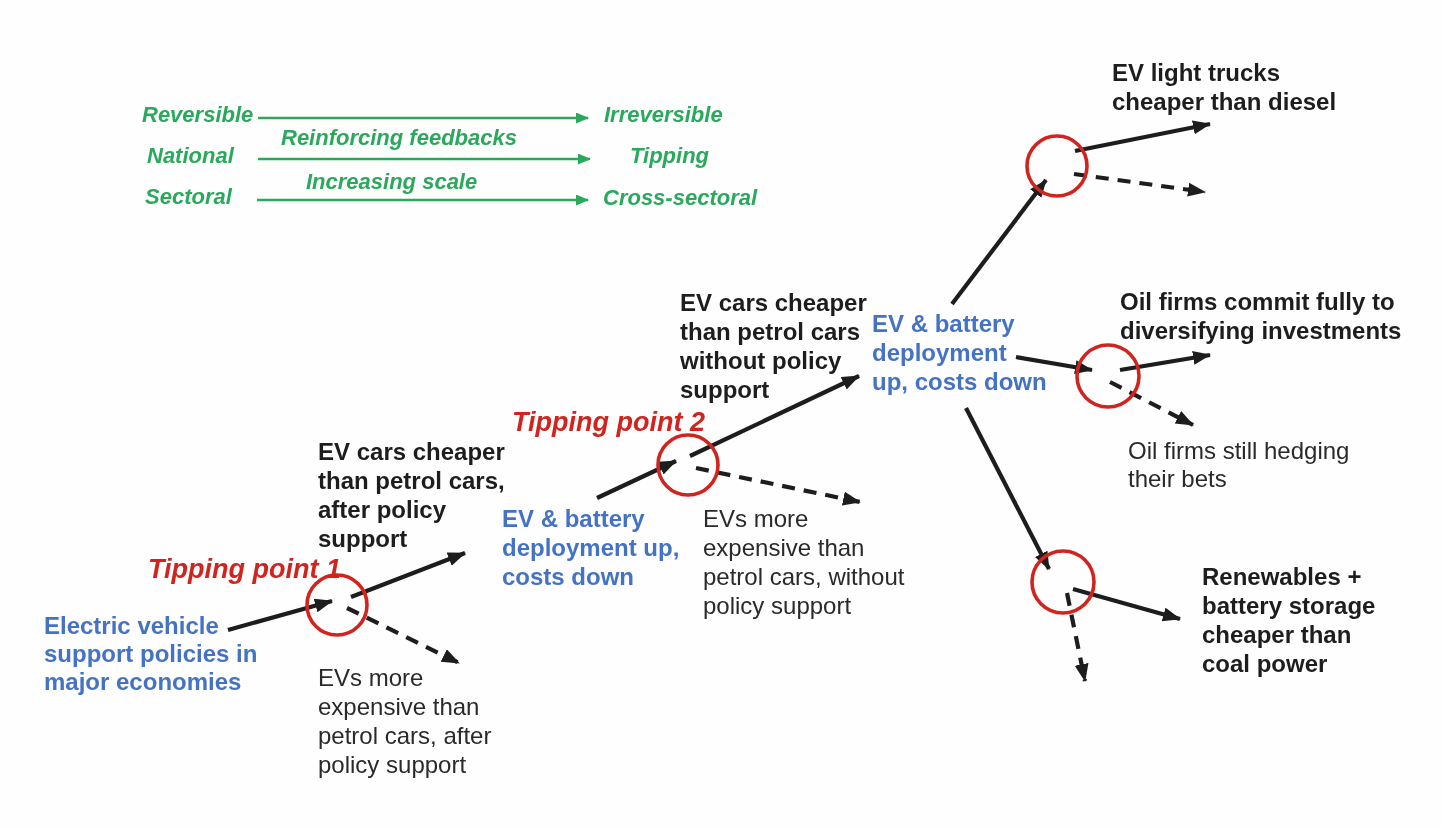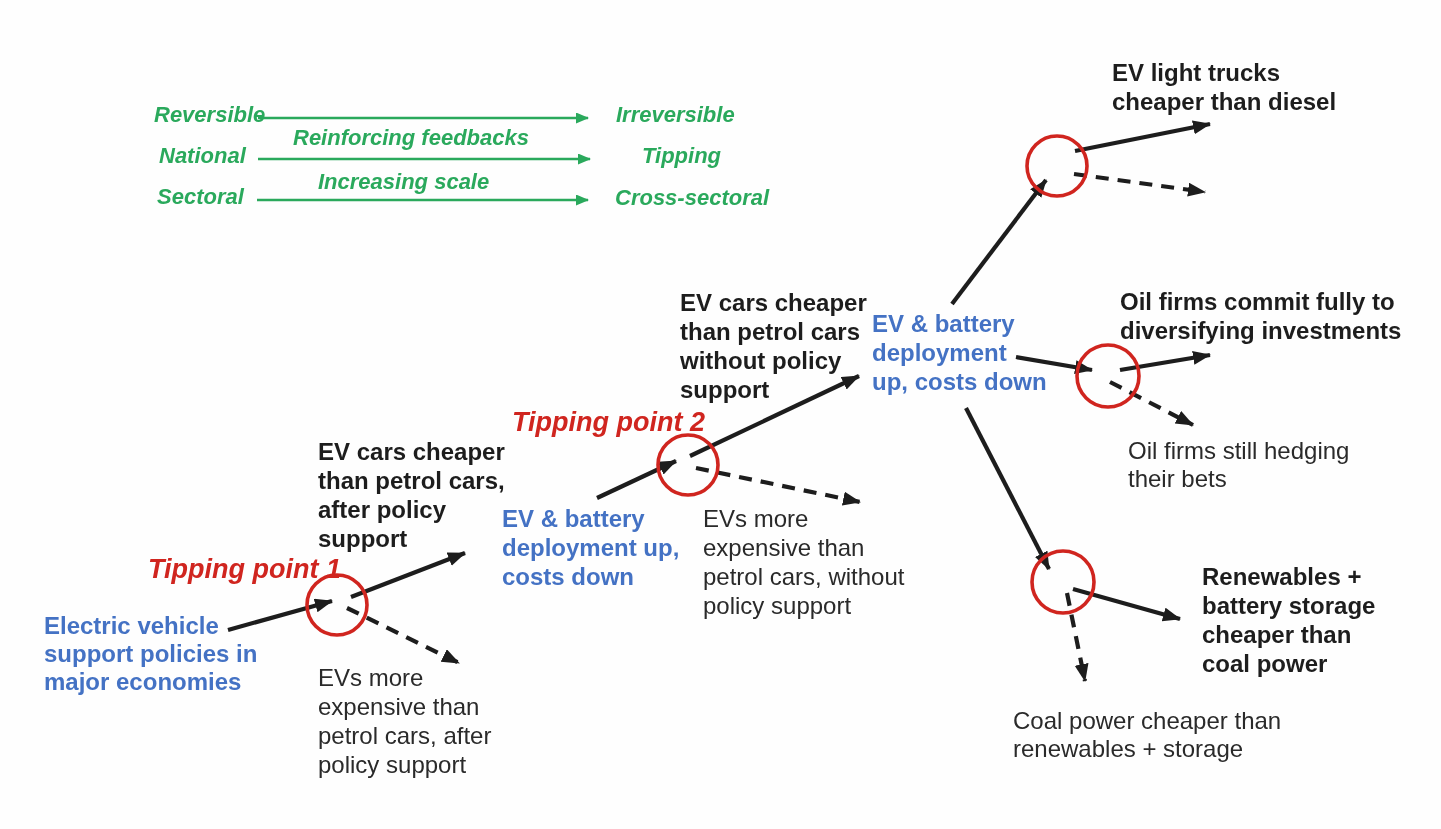--- a/index.html
+++ b/index.html
@@ -36,21 +36,20 @@
     color:var(--red);
     font-weight:bold;font-style:italic;
     font-size:27px;line-height:26px;
     white-space:nowrap;
   }
   .green-label{
     color:var(--green);
     font-weight:bold;font-style:italic;
     font-size:22px;line-height:23px;
     white-space:nowrap;
-    margin-left:12px;
   }
 </style>
 </head>
 <body>
 
 <div id="canvas">
 
   <svg id="arrow-layer" viewBox="0 0 1441 829" xmlns="http://www.w3.org/2000/svg">
     <defs>
       <marker id="ah-black" markerUnits="userSpaceOnUse" markerWidth="20" markerHeight="16" refX="17" refY="7" orient="auto">
@@ -139,16 +138,14 @@
   <div class="node plain-node" style="left:318px;top:663px;">EVs more
 expensive than
 petrol cars, after
 policy support</div>
   <div class="node plain-node" style="left:703px;top:504px;">EVs more
 expensive than
 petrol cars, without
 policy support</div>
   <div class="node plain-node" style="left:1128px;top:437px;line-height:28px;">Oil firms still hedging
 their bets</div>
-  <div class="node plain-node" style="left:1013px;top:707px;line-height:28px;">Coal power cheaper than
-renewables + storage</div>
 
 </div>
 
 </body></html>

